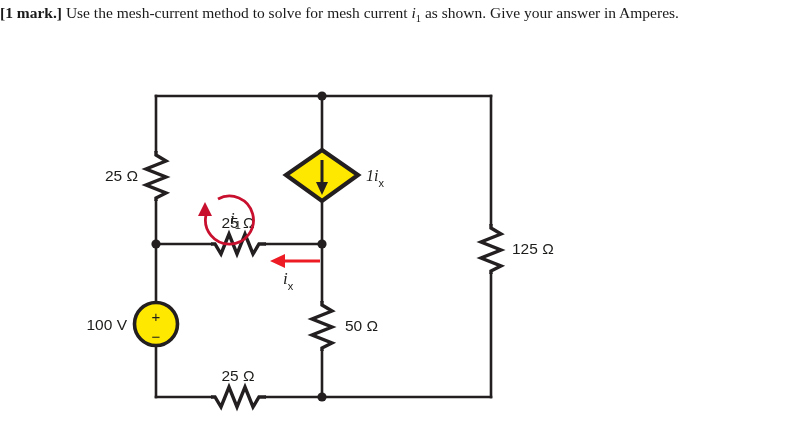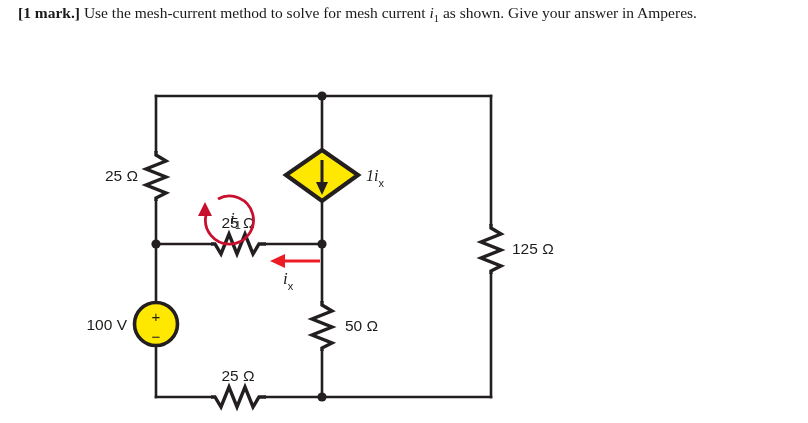--- a/index.html
+++ b/index.html
@@ -10,21 +10,21 @@
   body {
     width: 808px;
     height: 423px;
     position: relative;
     overflow: hidden;
     font-family: "Liberation Serif", serif;
     color: #1a1a1a;
   }
   #question-text {
     position: absolute;
-    left: 18px;
+    left: 0;
     top: 2px;
     width: 690px;
     font-family: "Liberation Serif", serif;
     font-size: 15.5px;
     line-height: 1.42;
     color: #1a1a1a;
   }
   #question-text .mark {
     font-weight: bold;
   }

